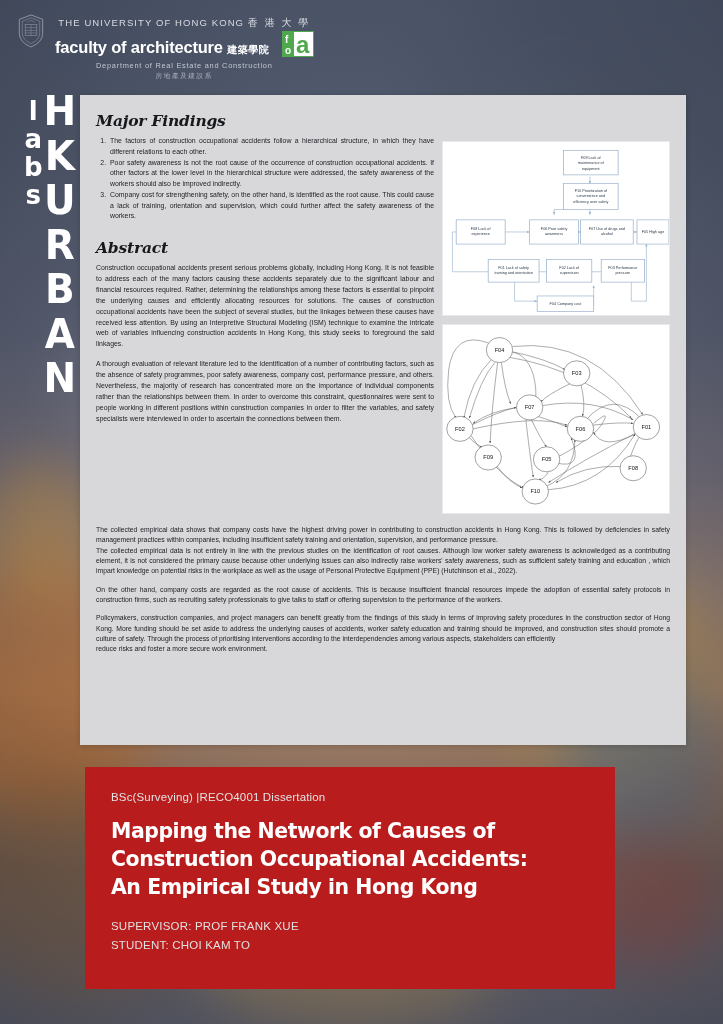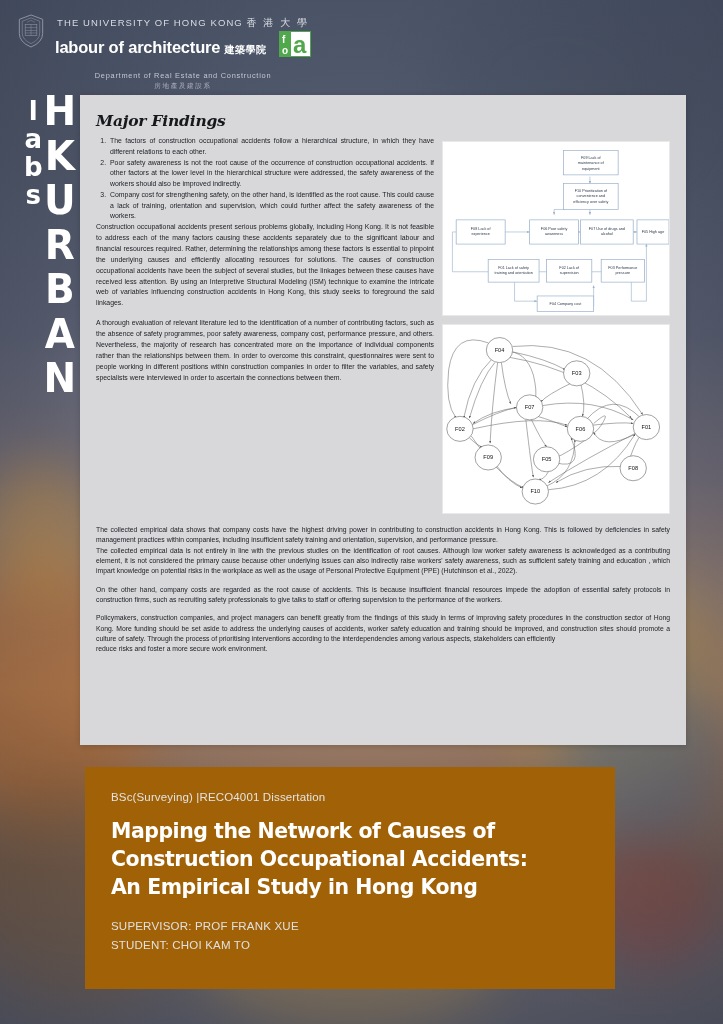--- a/index.html
+++ b/index.html
@@ -28,21 +28,21 @@
 
   
   .hku-header { position:absolute; top:14px; left:16px; z-index:3; display:flex; align-items:flex-start;text-align:center; }
   .crest { width:30px; height:34px; margin-right:9px; opacity:.55; flex:0 0 auto; }
   .hdr-text { padding-top:2px; }
   .hdr-line1 { font-size:9.5px; letter-spacing:1.1px; color:#d9dbe2; white-space:nowrap; }
   .hdr-line1 .cn { letter-spacing:2px; font-size:10px; }
   .hdr-line2 { font-size:16.5px; font-weight:bold; color:#ffffff; letter-spacing:-.2px; white-space:nowrap; margin-top:1px; }
   .hdr-line2 .cn { font-size:10px; letter-spacing:.5px; }
   .falogo { display:inline-block; vertical-align:-4px; margin-left:8px; }
-  .dept { margin-top:10px; font-size:7.4px; color:#c3c7d2; letter-spacing:.75px; }
+  .dept { margin-top:0; font-size:7.4px; color:#c3c7d2; letter-spacing:.75px; }
   .dept .cn { font-size:6.6px; letter-spacing:1.6px; display:block; margin-top:2px; opacity:.8; }
 
   
   .urban-mark {
     position:absolute; left:22px; top:96px; z-index:3;
     writing-mode:vertical-rl; text-orientation:upright;
     color:#fff; line-height:.82;
   }
   .urban-mark .big {
     font-family:"DejaVu Sans", sans-serif;
@@ -93,21 +93,21 @@
   p.wide-p {
     font-size:6.8px; line-height:1.52; color:#1b1d22;
     text-align:justify; margin-bottom:8px;
   }
   p.wide-p.tight { margin-bottom:0; }
   p.wide-p.last-line { text-align:left; }
 
   
   .titleblock {
     position:absolute; left:85px; top:767px; width:530px; height:222px;
-    background:#a16207; z-index:3; padding:24px 26px 0 26px;
+    background:#b91c1c; z-index:3; padding:24px 26px 0 26px;
   }
   .course { font-size:11.5px; color:#e3e3e3; letter-spacing:.15px; margin-bottom:14px; }
   .maintitle {
     font-family:"DejaVu Sans", sans-serif;
     font-weight:bold; font-size:22px; line-height:1.28;
     color:#ffffff; letter-spacing:-.5px;
     transform:scaleX(.93); transform-origin:left center;
     margin-bottom:16px;
   }
   .person { font-size:11.5px; color:#e0e0e0; letter-spacing:.2px; line-height:1.62; }
@@ -145,21 +145,21 @@
     <line x1="18" y1="39" x2="42" y2="39" stroke="#cfd2da" stroke-width="1"></line>
     <line x1="30" y1="22" x2="30" y2="44" stroke="#cfd2da" stroke-width="1"></line>
     <path d="M22 17 L30 13 L38 17" fill="none" stroke="#cfd2da" stroke-width="1"></path>
   </svg>
   <div class="hdr-text">
     <div class="hdr-line1">
       <span>THE UNIVERSITY OF HONG KONG</span>
       <span class="cn">香 港 大 學</span>
     </div>
     <div class="hdr-line2">
-      <span>labour of architecture</span>
+      <span>faculty of architecture</span>
       <span class="cn">建築學院</span>
       <span class="falogo">
         <svg width="32" height="26" viewBox="0 0 32 26">
           <rect x="0" y="0" width="32" height="26" fill="#4FA84B"></rect>
           <text x="3" y="12" font-size="10" font-weight="bold" fill="#ffffff" font-family="Liberation Sans, sans-serif">f</text>
           <text x="3" y="23" font-size="10" font-weight="bold" fill="#ffffff" font-family="Liberation Sans, sans-serif">o</text>
           <rect x="12" y="1" width="19" height="24" fill="#ffffff"></rect>
           <text x="14" y="22" font-size="24" font-weight="bold" fill="#4FA84B" font-family="Liberation Sans, sans-serif">a</text>
         </svg>
       </span>
@@ -180,20 +180,21 @@
   <div class="panel-inner">
 
     <div class="col-left">
       <h2 class="sec">Major Findings</h2>
       <ol class="findings">
         <li>The factors of construction occupational accidents follow a hierarchical structure, in which they have different relations to each other.</li>
         <li>Poor safety awareness is not the root cause of the occurrence of construction occupational accidents. If other factors at the lower level in the hierarchical structure were addressed, the safety awareness of the workers should also be improved indirectly.</li>
         <li>Company cost for strengthening safety, on the other hand, is identified as the root cause.  This could cause a lack of training, orientation and supervision, which could further affect the safety awareness of the workers.</li>
       </ol>
 
+      <h2 class="sec abs-head">Abstract</h2>
       <p class="abs">Construction occupational accidents present serious problems globally, including Hong Kong. It is not feasible to address each of the many factors causing these accidents separately due to the significant labour and financial resources required.  Rather, determining the relationships among these factors is essential to pinpoint the underlying causes and efficiently allocating resources for solutions.  The causes of construction occupational accidents have been the subject of several studies, but the linkages between these causes have received less attention.  By using an Interpretive Structural Modeling (ISM) technique to examine the intricate web of variables influencing construction accidents in Hong Kong, this study seeks to foreground the said linkages.</p>
       <p class="abs">A thorough evaluation of relevant literature led to the identification of a number of contributing factors, such as the absence of safety programmes, poor safety awareness, company cost, performance pressure, and others.  Nevertheless, the majority of research has concentrated more on the importance of individual components rather than the relationships between them. In order to overcome this constraint, questionnaires were sent to people working in different positions within construction companies in order to filter the variables, and safety specialists were interviewed in order to ascertain the connections between them.</p>
     </div>
 
     <div class="col-right">
 
       <div class="fig fig1">
         <svg viewBox="0 0 240 200" preserveAspectRatio="none">
           <defs>
             <marker id="ar" markerWidth="5" markerHeight="5" refX="4.2" refY="1.8" orient="auto" markerUnits="strokeWidth">

